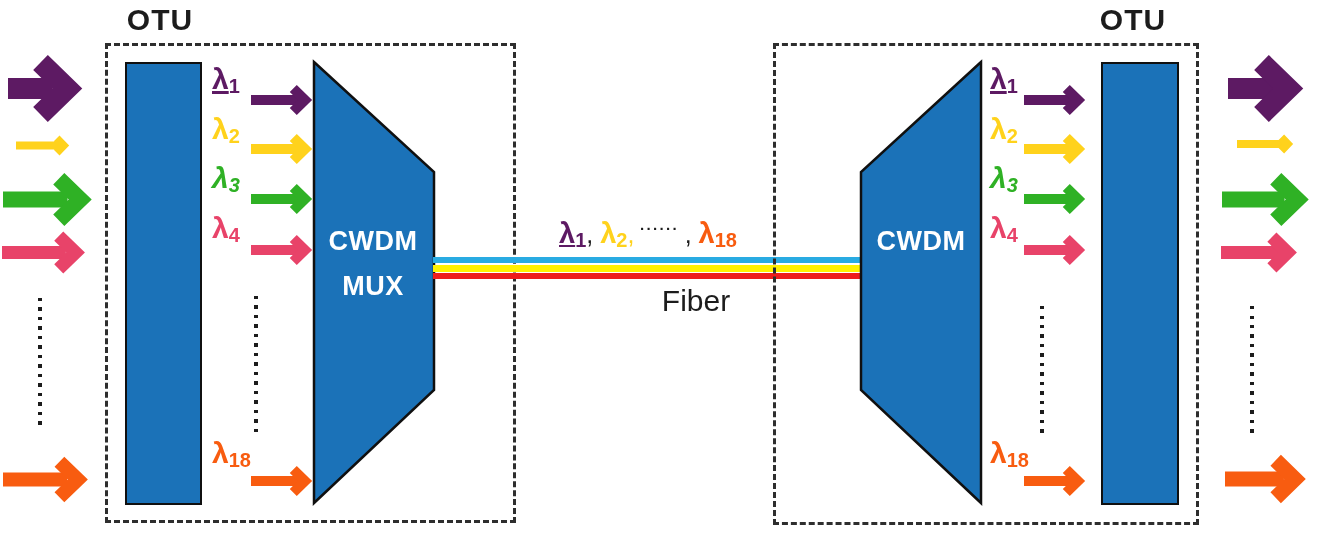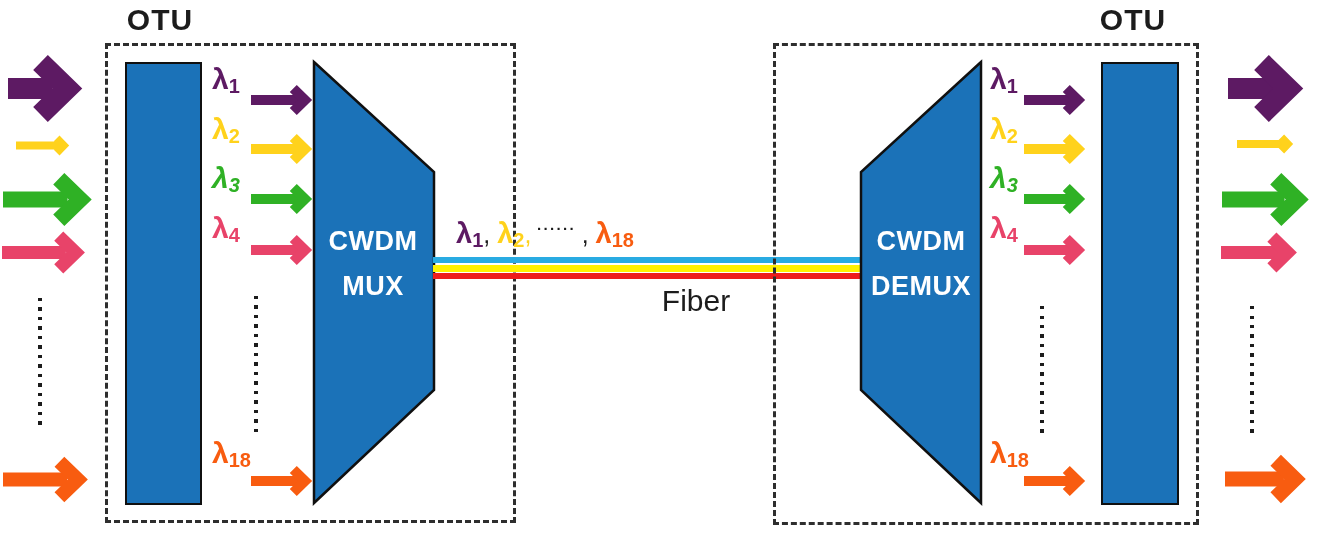--- a/index.html
+++ b/index.html
@@ -2,21 +2,21 @@
 <html style="--purple: #5D1A63; --gold: #FFD21C; --green: #2FB125; --pink: #E84369; --orange: #F85C10; --blue: #1B72B8; --fiber_cyan: #29ABE2; --fiber_yellow: #FFF100; --fiber_red: #EE1C1C; --ink: #1C1C1C;"><head>
 <meta charset="utf-8">
 <style>
   html,body{margin:0;padding:0;background:#fff;}
   #stage{
     position:relative; width:1319px; height:540px; background:#ffffff;
     font-family:"Liberation Sans", sans-serif; overflow:hidden;
   }
   .abs{position:absolute;}
   
-  .c-purple{color:var(--purple);} .c-gold{color:var(--gold);} .c-green{color:var(--green);font-style:italic;}
+  .c-purple{color:var(--purple);text-decoration:underline;} .c-gold{color:var(--gold);} .c-green{color:var(--green);font-style:italic;}
   .c-pink{color:var(--pink);} .c-orange{color:var(--orange);}
 
   .otu-title{
     position:absolute; width:90px; text-align:center;
     font-size:30px; font-weight:700; color:var(--ink); letter-spacing:1px;
   }
   .dashed-box{
     position:absolute; border:3px dashed #2e2e2e; box-sizing:border-box; background:transparent;
   }
   .solid-rect{
@@ -36,21 +36,21 @@
   .arrow svg{overflow:visible; display:block;}
   .dotted{
     position:absolute; width:3.5px;
     background:repeating-linear-gradient(to bottom, var(--ink) 0 3.4px, transparent 3.4px 9.5px);
   }
   .stripe{position:absolute; height:6px;}
   .stripe.cyan{background:var(--fiber_cyan);}
   .stripe.yellow{background:var(--fiber_yellow);}
   .stripe.red{background:var(--fiber_red);}
   .fiber-label{
-    position:absolute; text-align:left; font-size:29px; font-weight:600; line-height:1.2;padding-left:23px;
+    position:absolute; text-align:center; font-size:29px; font-weight:600; line-height:1.2;
   }
   .fl{white-space:pre;}
   .fl.comma{font-weight:500; font-size:25px; color:var(--ink);}
   .fl.c-gold.comma{color:var(--gold);}
   .fl.dots{
     font-size:15px; font-weight:700; letter-spacing:1.5px; vertical-align:9px; color:var(--ink);
   }
   .fiber-caption{
     position:absolute; text-align:center; font-size:30px; font-weight:500; color:var(--ink);padding-left:48px;
   }
@@ -152,21 +152,20 @@
 
   <div class="otu-title abs" style="left:1088px;top:3px">OTU</div>
   <div class="dashed-box" style="left:773px;top:43px;width:426px;height:482px"></div>
   <div class="solid-rect" style="left:1101px;top:62px;width:78px;height:443px"></div>
 
   <svg class="trap" style="left:859px;top:60px" width="124" height="446">
     <polygon points="122,2 2,112 2,330 122,443"></polygon>
   </svg>
   <div class="dev-label" style="left:858px;top:219px;width:126px">
     <div>CWDM</div>
-    <div>DEMUX</div>
   </div>
 
   <div class="lam c-purple" style="left:990px;top:64px"><span>λ</span><sub>1</sub></div>
   <div class="arrow c-purple" style="left:1024px;top:83px">
       <svg width="62" height="34">
         <line x1="0" y1="17" x2="47.78" y2="17" stroke="currentColor" stroke-width="10"></line>
         <polyline points="42.28,5.5 54,17 42.28,28.5" fill="none" stroke="currentColor" stroke-width="10" stroke-miterlimit="12"></polyline>
       </svg>
     </div>
   <div class="lam c-gold" style="left:990px;top:114px"><span>λ</span><sub>2</sub></div>

